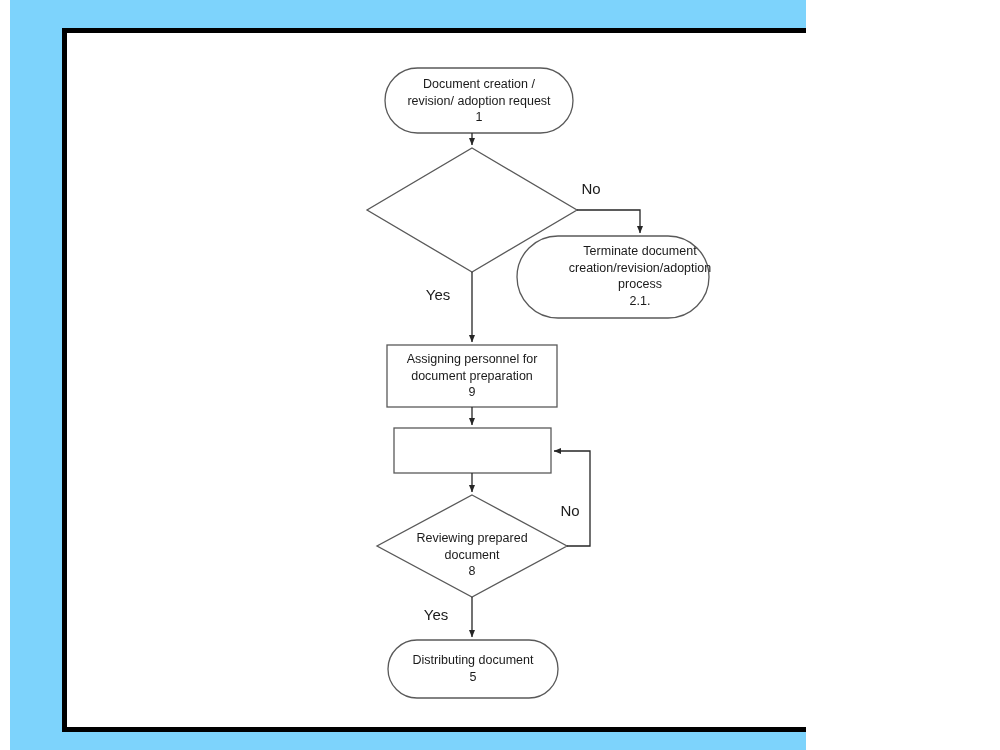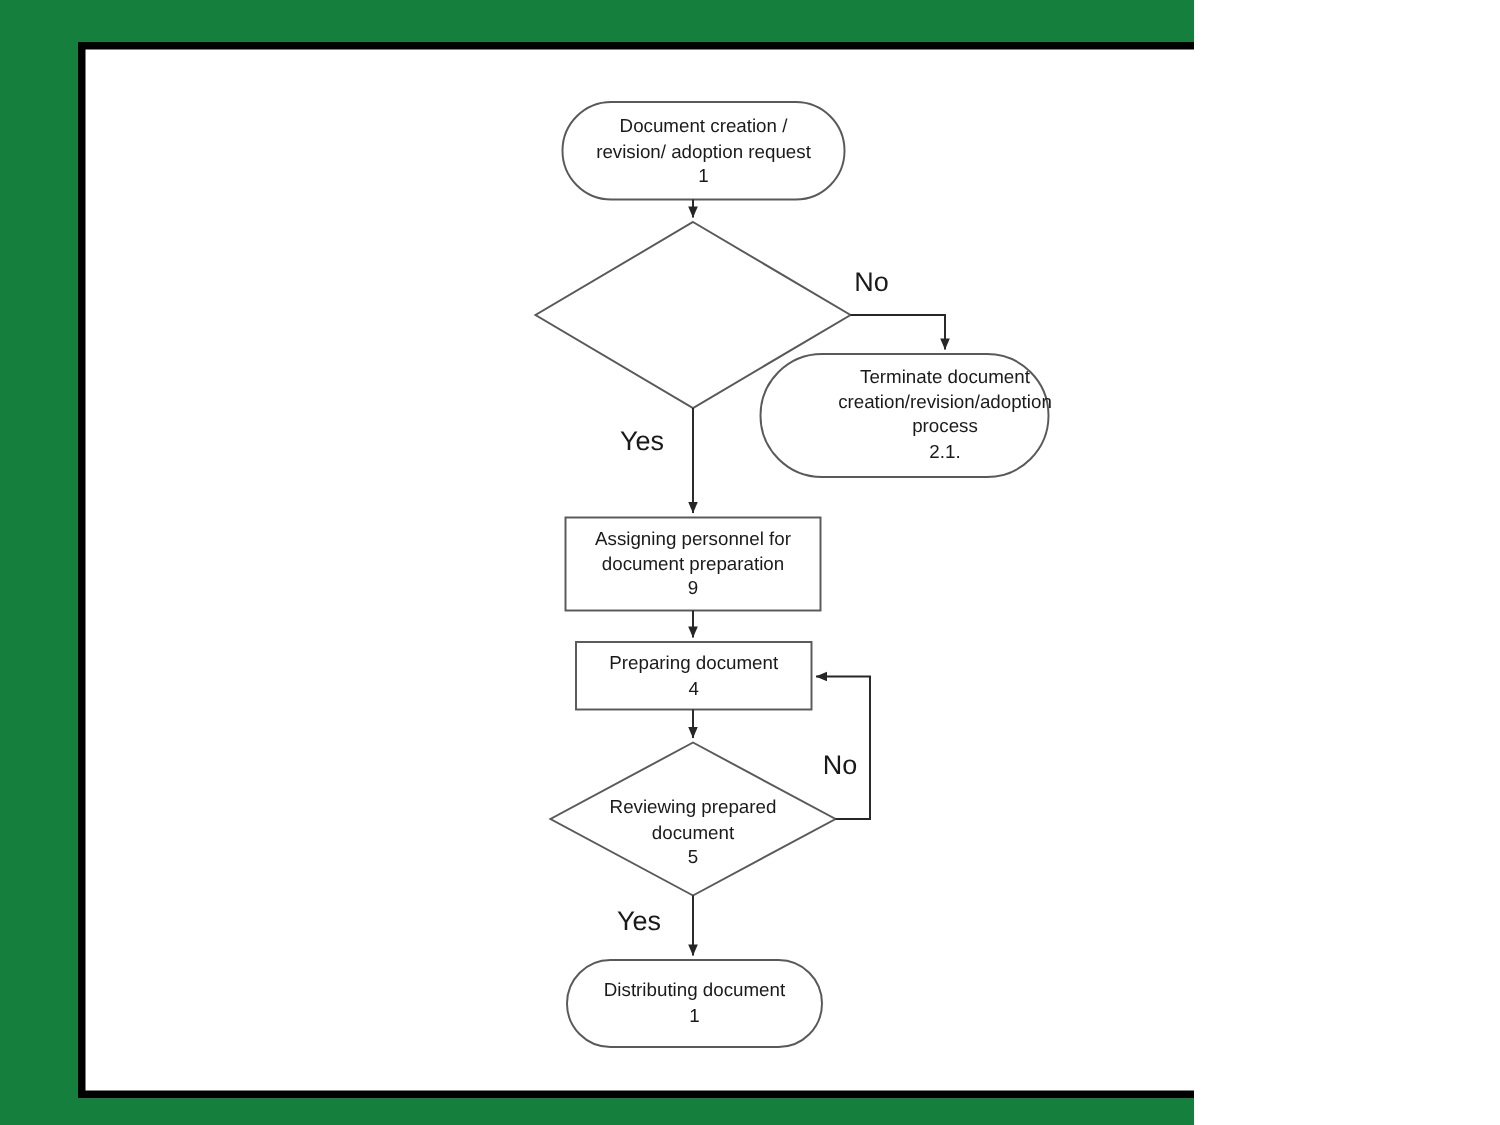--- a/index.html
+++ b/index.html
@@ -4,23 +4,24 @@
 <style>
   html, body {
     margin: 0;
     padding: 0;
     background: #ffffff;
   }
   #page {
     position: relative;
     width: 796px;
     height: 750px;
-    background: #15803d;
+    background: #7dd3fc;
     overflow: hidden;
     font-family: "Liberation Sans", sans-serif;
+    margin-left: 10px;
   }
   #frame {
     position: absolute;
     left: 52px;
     top: 28px;
     width: 921px;
     height: 704px;
     border: 5px solid #000000;
     box-sizing: border-box;
     background: #ffffff;
@@ -38,21 +39,21 @@
     color: #1a1a1a;
     font-size: 12.5px;
     line-height: 16.5px;
     font-family: "Liberation Sans", sans-serif;
     white-space: pre-line;
     pointer-events: none;
   }
   .edge-label {
     position: absolute;
     color: #1a1a1a;
-    font-size: 18px;
+    font-size: 15px;
     line-height: 15px;
     font-family: "Liberation Sans", sans-serif;
     text-align: center;
   }
   .hit {
     position: absolute;
   }
 </style>
 </head>
 <body>
@@ -110,29 +111,27 @@
 
   <div class="node-label" style="left:530px; top:243px; width:200px;">Terminate document
 creation/revision/adoption
 process
 2.1.</div>
 
   <div class="node-label" style="left:375px; top:351px; width:174px;">Assigning personnel for
 document preparation
 9</div>
 
-  <div class="node-label" style="left:382px; top:434px; width:161px;">Preparing document
-4</div>
 
   <div class="node-label" style="left:374px; top:530px; width:176px;">Reviewing prepared
 document
-5</div>
+8</div>
 
   <div class="node-label" style="left:376px; top:652px; width:174px;">Distributing document
-1</div>
+5</div>
 
   <div class="edge-label" style="left:561px; top:181px; width:40px;">No</div>
 
   <div class="edge-label" style="left:406px; top:287px; width:44px;">Yes</div>
 
   <div class="edge-label" style="left:540px; top:503px; width:40px;">No</div>
 
   <div class="edge-label" style="left:404px; top:607px; width:44px;">Yes</div>
 
   <div class="hit" style="left:375px; top:68px; width:188px; height:65px;"></div>

